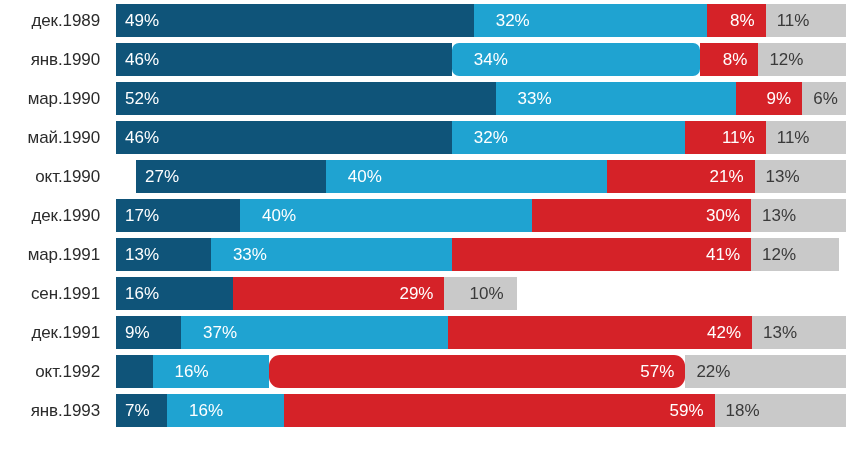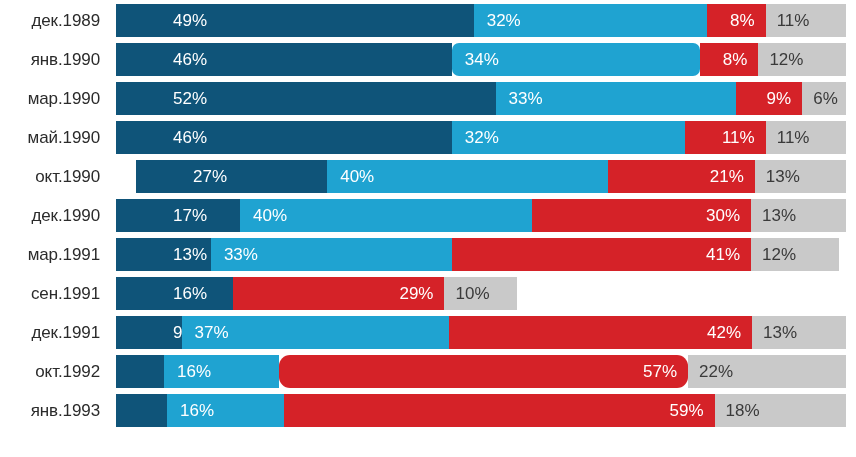--- a/index.html
+++ b/index.html
@@ -72,26 +72,26 @@
     box-sizing: border-box;
   }
 
   .seg-label {
     font-size: 17px;
     white-space: nowrap;
     line-height: 1;
   }
 
   
-  .seg.c0 { background: #0f5479; justify-content: flex-start; padding-left: 48px; }
+  .seg.c0 { background: #0f5479; justify-content: flex-start; }
   .seg.c0 .seg-label { color: #ffffff; padding-left: 9px; }
 
   
   .seg.c1 { background: #1fa3d1; justify-content: flex-start; }
-  .seg.c1 .seg-label { color: #ffffff; padding-left: 13px; }
+  .seg.c1 .seg-label { color: #ffffff; padding-left: 22px; }
 
   
   .seg.c2 { background: #d52228; justify-content: flex-end; }
   .seg.c2 .seg-label { color: #ffffff; padding-right: 11px; }
 
   
   .seg.c3 { background: #c9c9c9; justify-content: flex-start; }
   .seg.c3 .seg-label { color: #3a3a3a; padding-left: 11px; }
 </style>
 </head>
@@ -220,21 +220,21 @@
       </div>
       <div class="row">
         <div class="row-label">сен.1991</div>
         <div class="track">
           <div class="seg c0" style="width: 16%;">
             <span class="seg-label">16%</span>
           </div>
           <div class="seg c2" style="width: 29%;">
             <span class="seg-label">29%</span>
           </div>
-          <div class="seg c3" style="width: 10%;">
+          <div class="seg c3" style="width: 10%; justify-content: center;">
             <span class="seg-label">10%</span>
           </div>
         </div>
       </div>
       <div class="row">
         <div class="row-label">дек.1991</div>
         <div class="track">
           <div class="seg c0" style="width: 9%;">
             <span class="seg-label">9%</span>
           </div>

